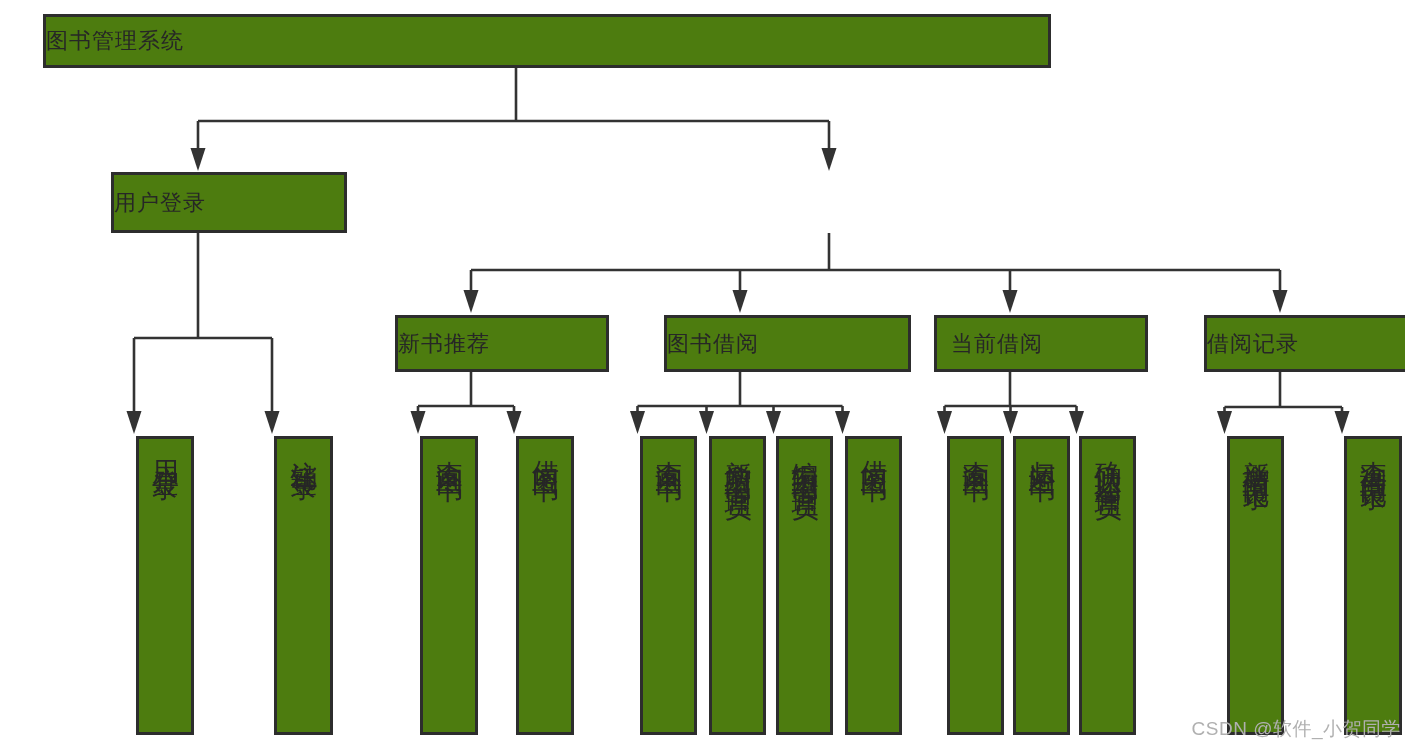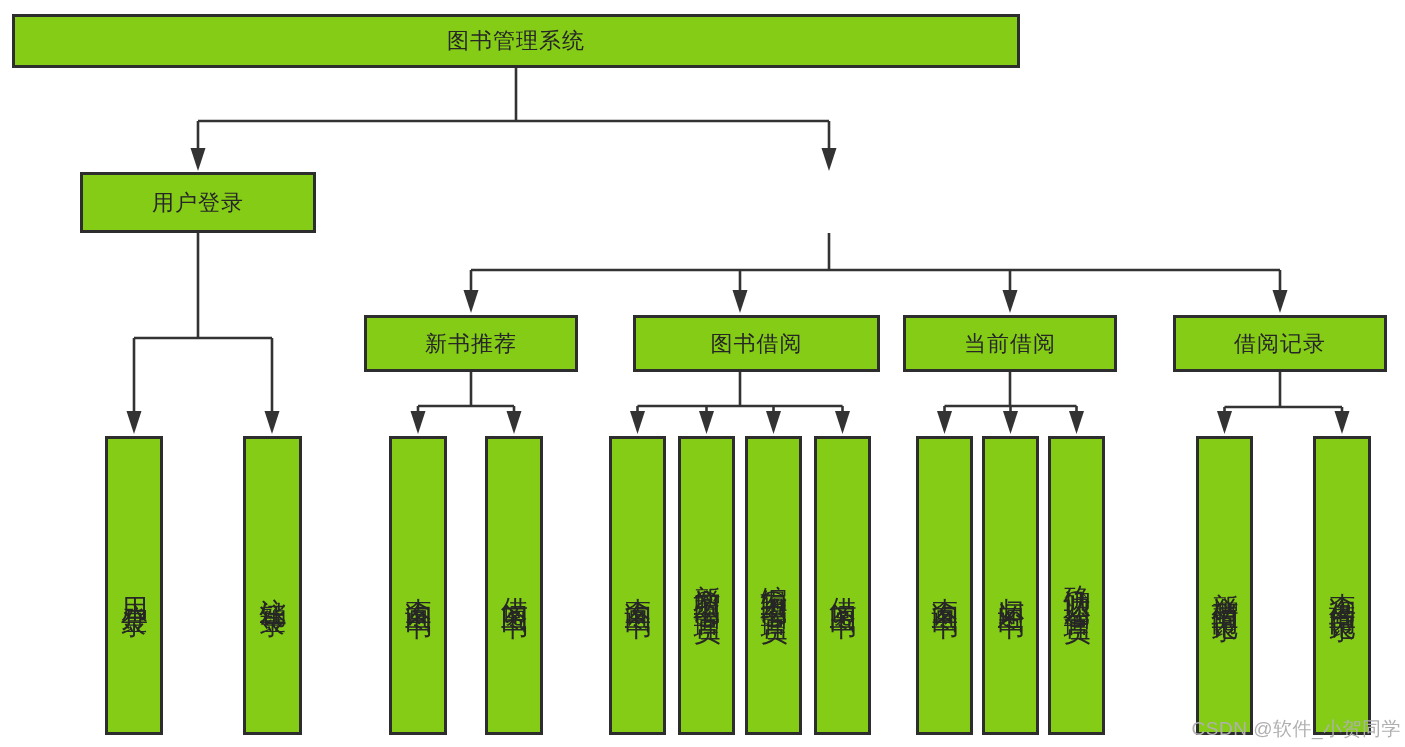--- a/index.html
+++ b/index.html
@@ -13,25 +13,26 @@
   }
   .connectors {
     position: absolute;
     left: 0; top: 0;
     width: 1405px; height: 747px;
   }
   .node {
     position: absolute;
     box-sizing: border-box;
     border: 3px solid #2d2d2d;
-    background: #84cc16;
+    background: #4d7c0f;
     display: flex;
     align-items: center;
-    justify-content: center;
+    justify-content: flex-start;
     color: #262626;
+    margin-left: 31px;
   }
   .node.h {
     font-size: 22px;
     letter-spacing: 1px;
     white-space: nowrap;
   }
   .node.v {
     font-size: 27px;
     line-height: 1;
     letter-spacing: 5px;
@@ -128,21 +129,21 @@
   <div class="node h" style="left:80px; top:172px; width:236px; height:61px;">
     <span>用户登录</span>
   </div>
 
   <div class="node h" style="left:364px; top:315px; width:214px; height:57px;">
     <span>新书推荐</span>
   </div>
   <div class="node h" style="left:633px; top:315px; width:247px; height:57px;">
     <span>图书借阅</span>
   </div>
-  <div class="node h" style="left:903px; top:315px; width:214px; height:57px;">
+  <div class="node h" style="left:903px; top:315px; width:214px; height:57px;padding-left:14px;">
     <span>当前借阅</span>
   </div>
   <div class="node h" style="left:1173px; top:315px; width:214px; height:57px;font-family:Liberation Mono, monospace;">
     <span>借阅记录</span>
   </div>
 
   <div class="node v" style="left:105px; top:436px; width:58px; height:299px;">
     <span>用户登录</span>
   </div>
   <div class="node v" style="left:243px; top:436px; width:59px; height:299px;">

